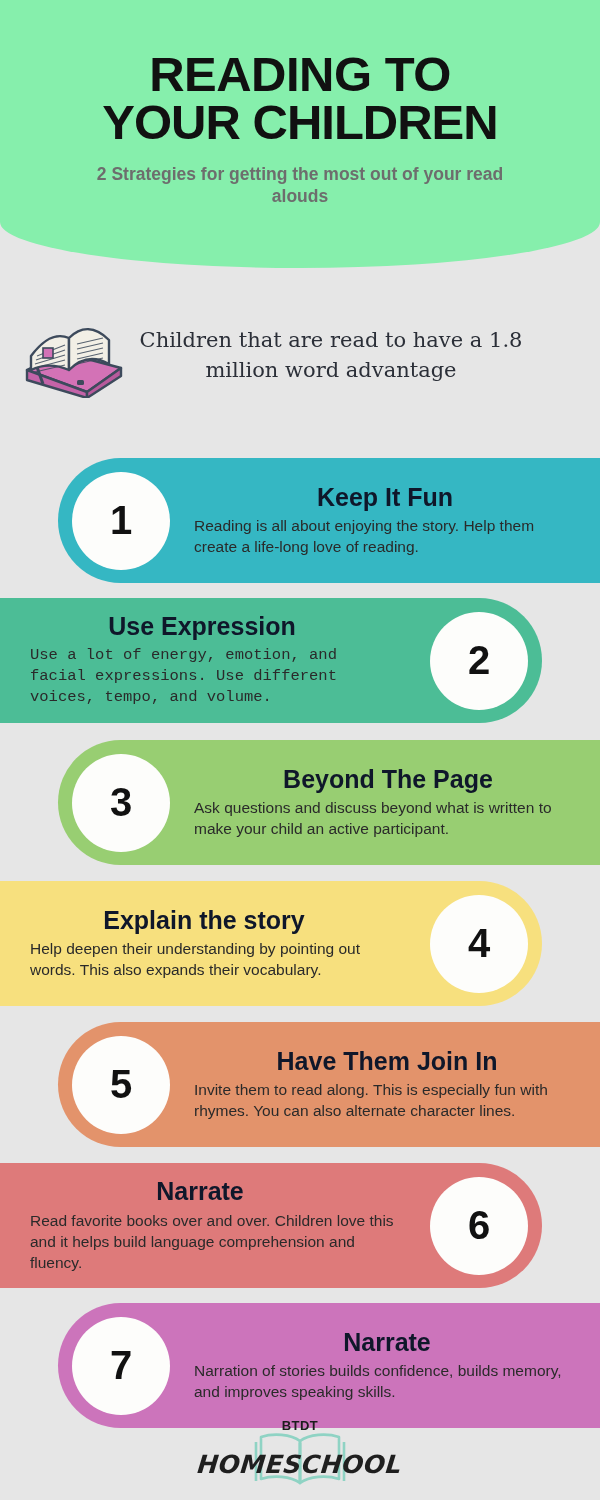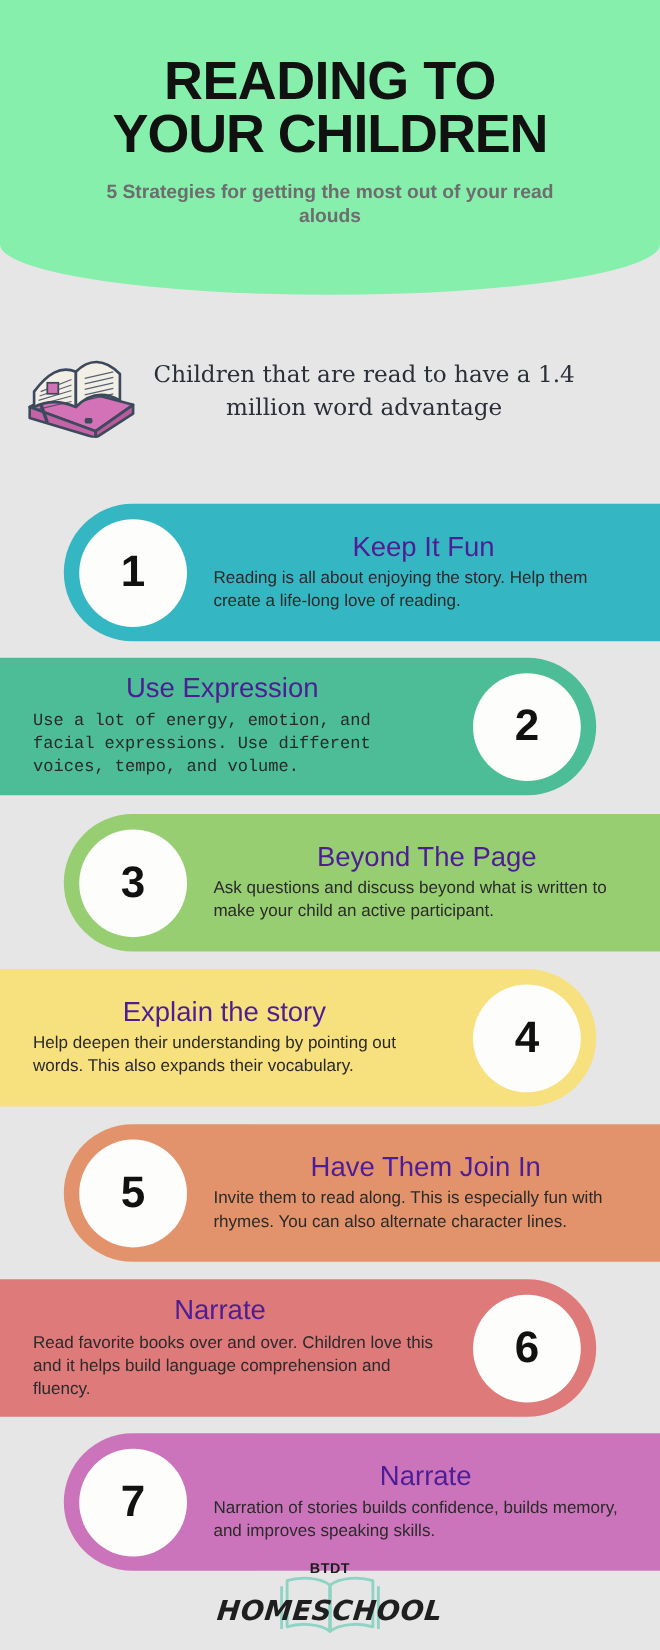--- a/index.html
+++ b/index.html
@@ -80,21 +80,21 @@
     display:flex;align-items:center;justify-content:center;
     font-size:40px;font-weight:700;color:#111;
     margin:0 14px;
   }
   .rowbody{
     flex:1 1 auto;
     padding:0 14px 0 0;
   }
   .row.right .rowbody{padding:0 0 0 30px;}
   .row-title{
-    font-size:25px;font-weight:400;color:#4c1d95;
+    font-size:25px;font-weight:700;color:#0f172a;
     line-height:1.05;margin-bottom:5px;
   }
   .row-desc{
     font-size:15.5px;line-height:1.36;color:#2a2a2a;font-weight:400;
   }
   .row.left .row-title{text-align:center;}
   .row.left .row-desc{text-align:left;padding-left:10px;}
   .row.right .row-title{text-align:center;}
   .row.right .row-desc{text-align:left;}
 
@@ -137,21 +137,21 @@
 <body>
 
 <div id="page" style="background: rgb(230, 230, 230);">
 
   <div class="header" style="background: #86efac;">
     <div class="header-inner">
       <h1 class="title">
         <span>READING TO</span>
         <span class="l2">YOUR CHILDREN</span>
       </h1>
-      <div class="subtitle">5 Strategies for getting the most out of your read alouds</div>
+      <div class="subtitle">2 Strategies for getting the most out of your read alouds</div>
     </div>
   </div>
 
   <div class="intro">
     <div class="book-wrap">
       <svg width="108" height="86" viewBox="0 0 108 86">
 
         <path d="M6 58 L40 40 L100 56 L66 80 Z" fill="#d372b6" stroke="#3d4a5c" stroke-width="2.4" stroke-linejoin="round"></path>
         <path d="M6 58 L6 68 L66 86 L66 80 Z" fill="#c463a8" stroke="#3d4a5c" stroke-width="2.4" stroke-linejoin="round"></path>
         <path d="M66 80 L66 86 L100 64 L100 56 Z" fill="#b85a9c" stroke="#3d4a5c" stroke-width="2.4" stroke-linejoin="round"></path>
@@ -173,21 +173,21 @@
         <g stroke="#3d4a5c" stroke-width="1.1" fill="none" opacity="0.85">
           <path d="M56 32 L82 26"></path>
             <path d="M56 37 L82 31"></path>
             <path d="M56 42 L82 36"></path>
           <path d="M56 47 L82 41"></path>
             <path d="M56 52 L82 46"></path>
         </g>
         <rect x="22" y="36" width="10" height="10" fill="#d372b6" stroke="#3d4a5c" stroke-width="1.6"></rect>
       </svg>
     </div>
-    <div class="intro-text">Children that are read to have a 1.4 million word advantage</div>
+    <div class="intro-text">Children that are read to have a 1.8 million word advantage</div>
   </div>
 
   <div class="row left r1" style="top: 458px; background: rgb(53, 183, 195);">
     <div class="numcircle">1</div>
     <div class="rowbody">
       <div class="row-title">Keep It Fun</div>
       <div class="row-desc">Reading is all about enjoying the story. Help them create a life-long love of reading.</div>
     </div>
   </div>
 

